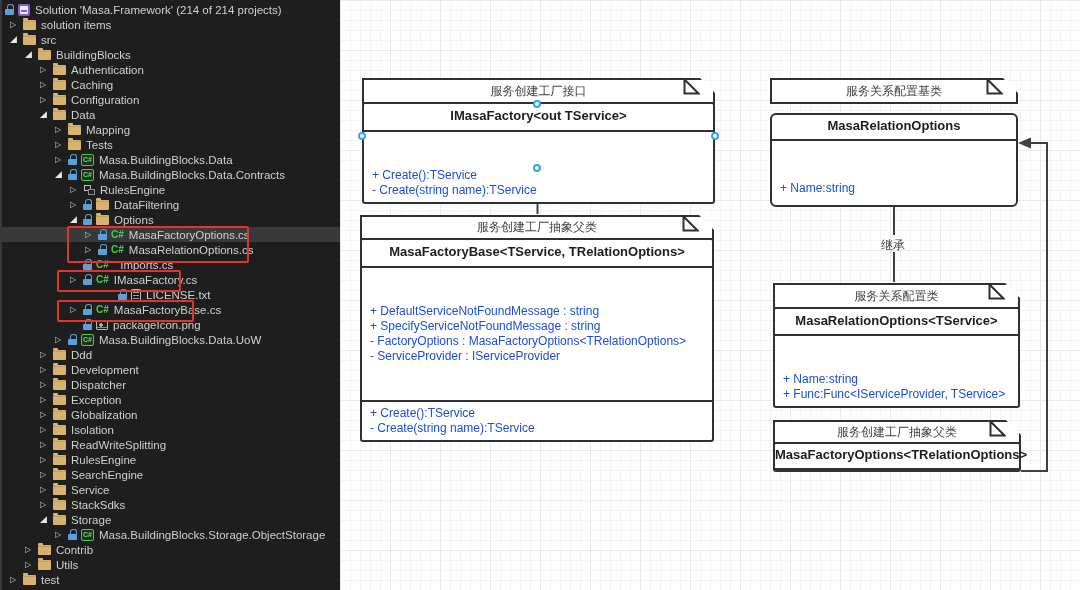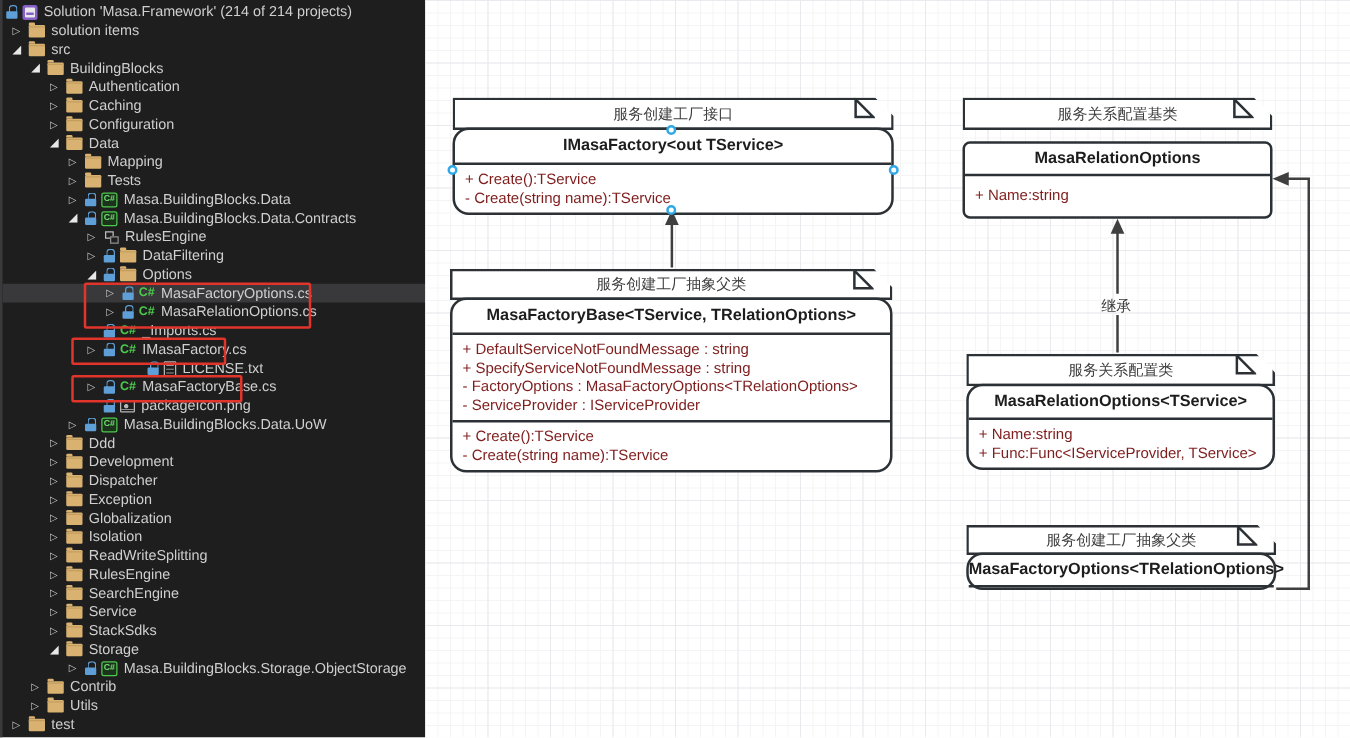--- a/index.html
+++ b/index.html
@@ -42,24 +42,24 @@
       linear-gradient(90deg,#e9e9ee 1px,transparent 1px),
       linear-gradient(#f4f4f7 1px,transparent 1px),
       linear-gradient(90deg,#f4f4f7 1px,transparent 1px);
     background-size:50px 50px,50px 50px,10px 10px,10px 10px;}
   .connectors{position:absolute;left:0;top:0;width:740px;height:590px;pointer-events:none;}
 
   .note{position:absolute;background:#fff;border:2px solid #2c3136;box-sizing:border-box;
     clip-path:polygon(0 0,calc(100% - 15px) 0,100% 15px,100% 100%,0 100%);
     font-size:12px;color:#3f3f3f;text-align:center;}
   .note .fold{position:absolute;top:-2px;right:13px;width:17px;height:17px;pointer-events:none;}
-  .cls{position:absolute;background:#fff;border:2px solid #2c3136;box-sizing:border-box;border-radius:13px;}
+  .cls{position:absolute;background:#fff;border:2px solid #2c3136;box-sizing:border-box;border-radius:3px;}
   .cls.rounded{border-radius:6px;}
   .cls .name{font-size:13px;font-weight:bold;color:#1d1d1d;text-align:center;border-bottom:2px solid #2c3136;}
-  .cls .sec{padding:4px 8px;font-size:12px;line-height:15px;color:#7f1d1d;}
+  .cls .sec{padding:4px 8px;font-size:12px;line-height:15px;color:#1d4ed8;margin-top:32px;}
   .cls .sec.roomy{padding:8px 8px 9px;}
   .cls .sec + .sec{border-top:2px solid #2c3136;}
   .cls .sec div{white-space:nowrap;}
 
   .inherit-label{position:absolute;font-size:12px;color:#3f3f3f;background:transparent;}
   .cpoint{position:absolute;width:8px;height:8px;border-radius:50%;background:#fff;border:2px solid #2fa8e8;box-sizing:border-box;margin:-4px 0 0 -4px;}
 </style>
 </head>
 <body>
 

